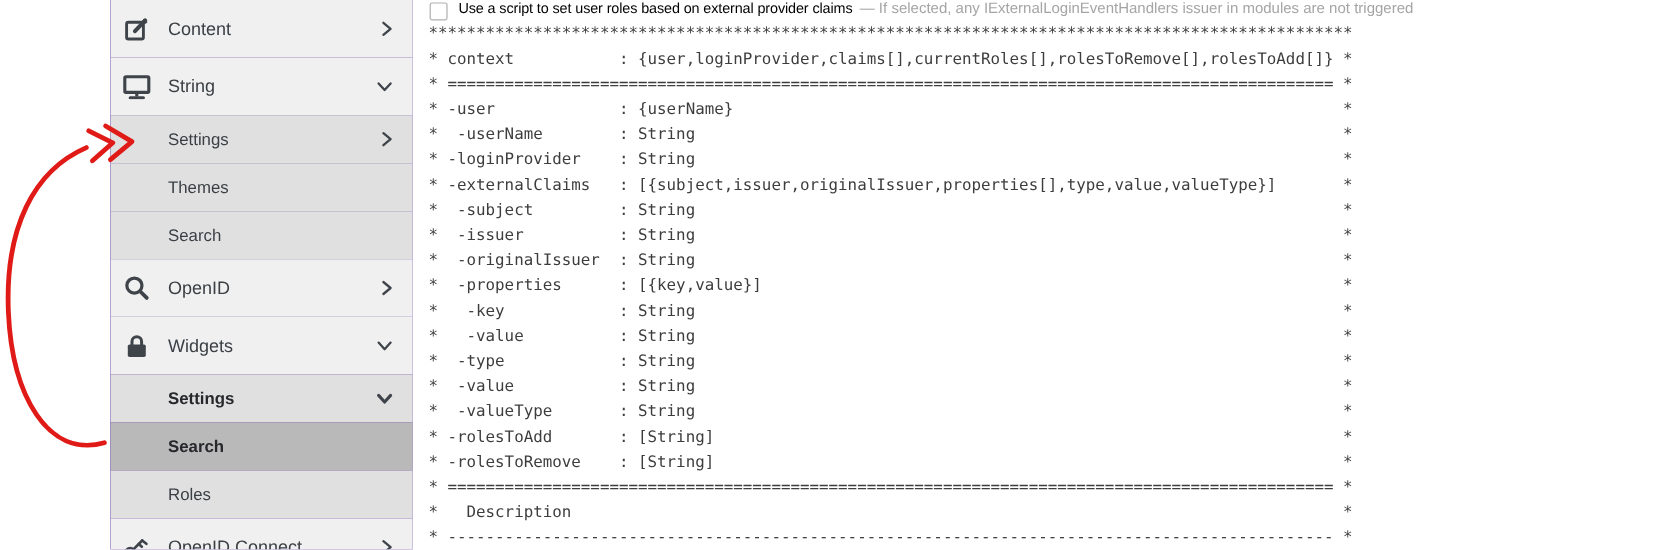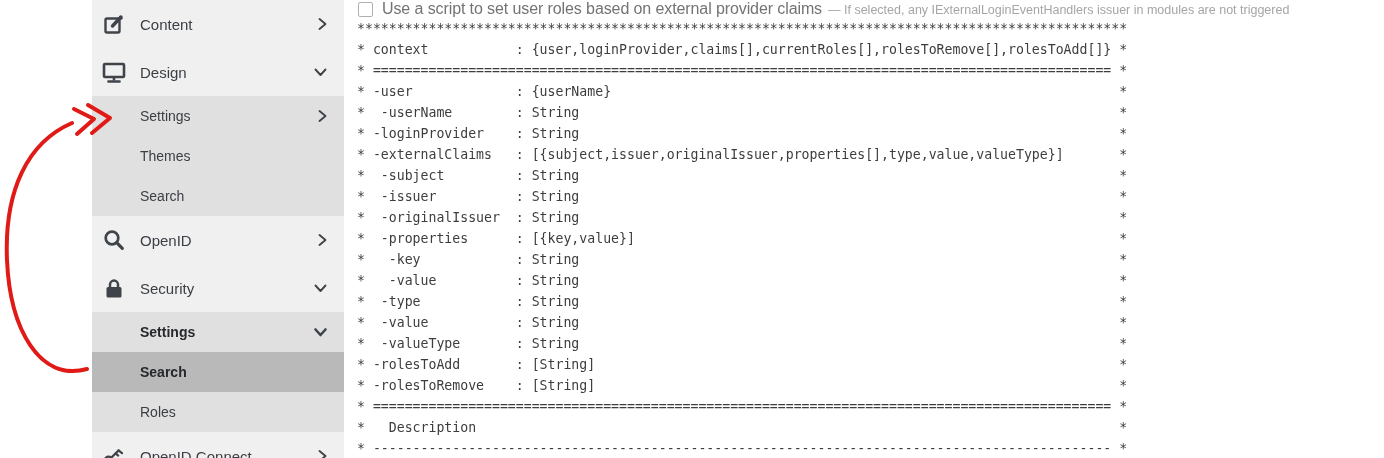--- a/index.html
+++ b/index.html
@@ -26,21 +26,21 @@
   
   #arrow-svg { position:absolute; left:0; top:0; z-index:5; pointer-events:none; }
 
   
   #main { position:absolute; left:344px; top:0; width:1040px; height:458px; background:#fff; }
   .cb-row { position:absolute; left:14px; top:0; display:flex; align-items:baseline;
             white-space:nowrap; }
   .checkbox { position:relative; top:2px; width:15px; height:15px; border:1px solid #b0b0b0;
               border-radius:2px; background:#fff; flex:0 0 15px; align-self:flex-start;
               cursor:pointer; }
-  .cb-label { margin-left:9px; font-size:16px; color:#737373; letter-spacing:-0.1px; }
+  .cb-label { margin-left:9px; font-size:12px; color:#000000; letter-spacing:-0.1px; }
   .cb-note { margin-left:6px; font-size:12.5px; color:#a5a5a5; }
   pre.code { position:absolute; left:13px; top:18px;
              font-family:"DejaVu Sans Mono", monospace; font-size:13.2px;
              line-height:21px; color:#3d3d3d; white-space:pre; }
 </style>
 </head>
 <body>
 
 <div id="stage">
 
@@ -61,21 +61,21 @@
         </span>
       </div>
       <div class="side-item top">
         <span class="icn">
           <svg width="24" height="22" viewBox="0 0 24 22">
             <rect x="2" y="3" width="20" height="13" rx="1" fill="none" stroke="#3f444a" stroke-width="2.6"></rect>
             <path d="M12,16 L12,19.5" stroke="#3f444a" stroke-width="2.6"></path>
             <path d="M6.5,20.5 L17.5,20.5" stroke="#3f444a" stroke-width="2.6" stroke-linecap="round"></path>
           </svg>
         </span>
-        <span class="lbl">Design</span>
+        <span class="lbl">String</span>
         <span class="chev">
           <svg width="15" height="11" viewBox="0 0 15 11">
             <path d="M2.5,3 L7.5,8.5 L12.5,3" fill="none" stroke="#3f444a" stroke-width="1.9" stroke-linecap="round" stroke-linejoin="round"></path>
           </svg>
         </span>
       </div>
       <div class="side-item sub">
         <span class="lbl">Settings</span>
         <span class="chev">
           <svg width="11" height="15" viewBox="0 0 11 15">
@@ -103,21 +103,21 @@
           </svg>
         </span>
       </div>
       <div class="side-item top">
         <span class="icn">
           <svg width="20" height="22" viewBox="0 0 20 22">
             <path d="M6,11 V7.6 A4,4 0 0 1 14,7.6 V11" fill="none" stroke="#3f444a" stroke-width="2.5"></path>
             <rect x="2.5" y="10" width="15" height="10.5" rx="1.5" fill="#3f444a"></rect>
           </svg>
         </span>
-        <span class="lbl">Security</span>
+        <span class="lbl">Widgets</span>
         <span class="chev">
           <svg width="15" height="11" viewBox="0 0 15 11">
             <path d="M2.5,3 L7.5,8.5 L12.5,3" fill="none" stroke="#3f444a" stroke-width="1.9" stroke-linecap="round" stroke-linejoin="round"></path>
           </svg>
         </span>
       </div>
       <div class="side-item sub bold">
         <span class="lbl">Settings</span>
         <span class="chev">
           <svg width="15" height="11" viewBox="0 0 15 11">

